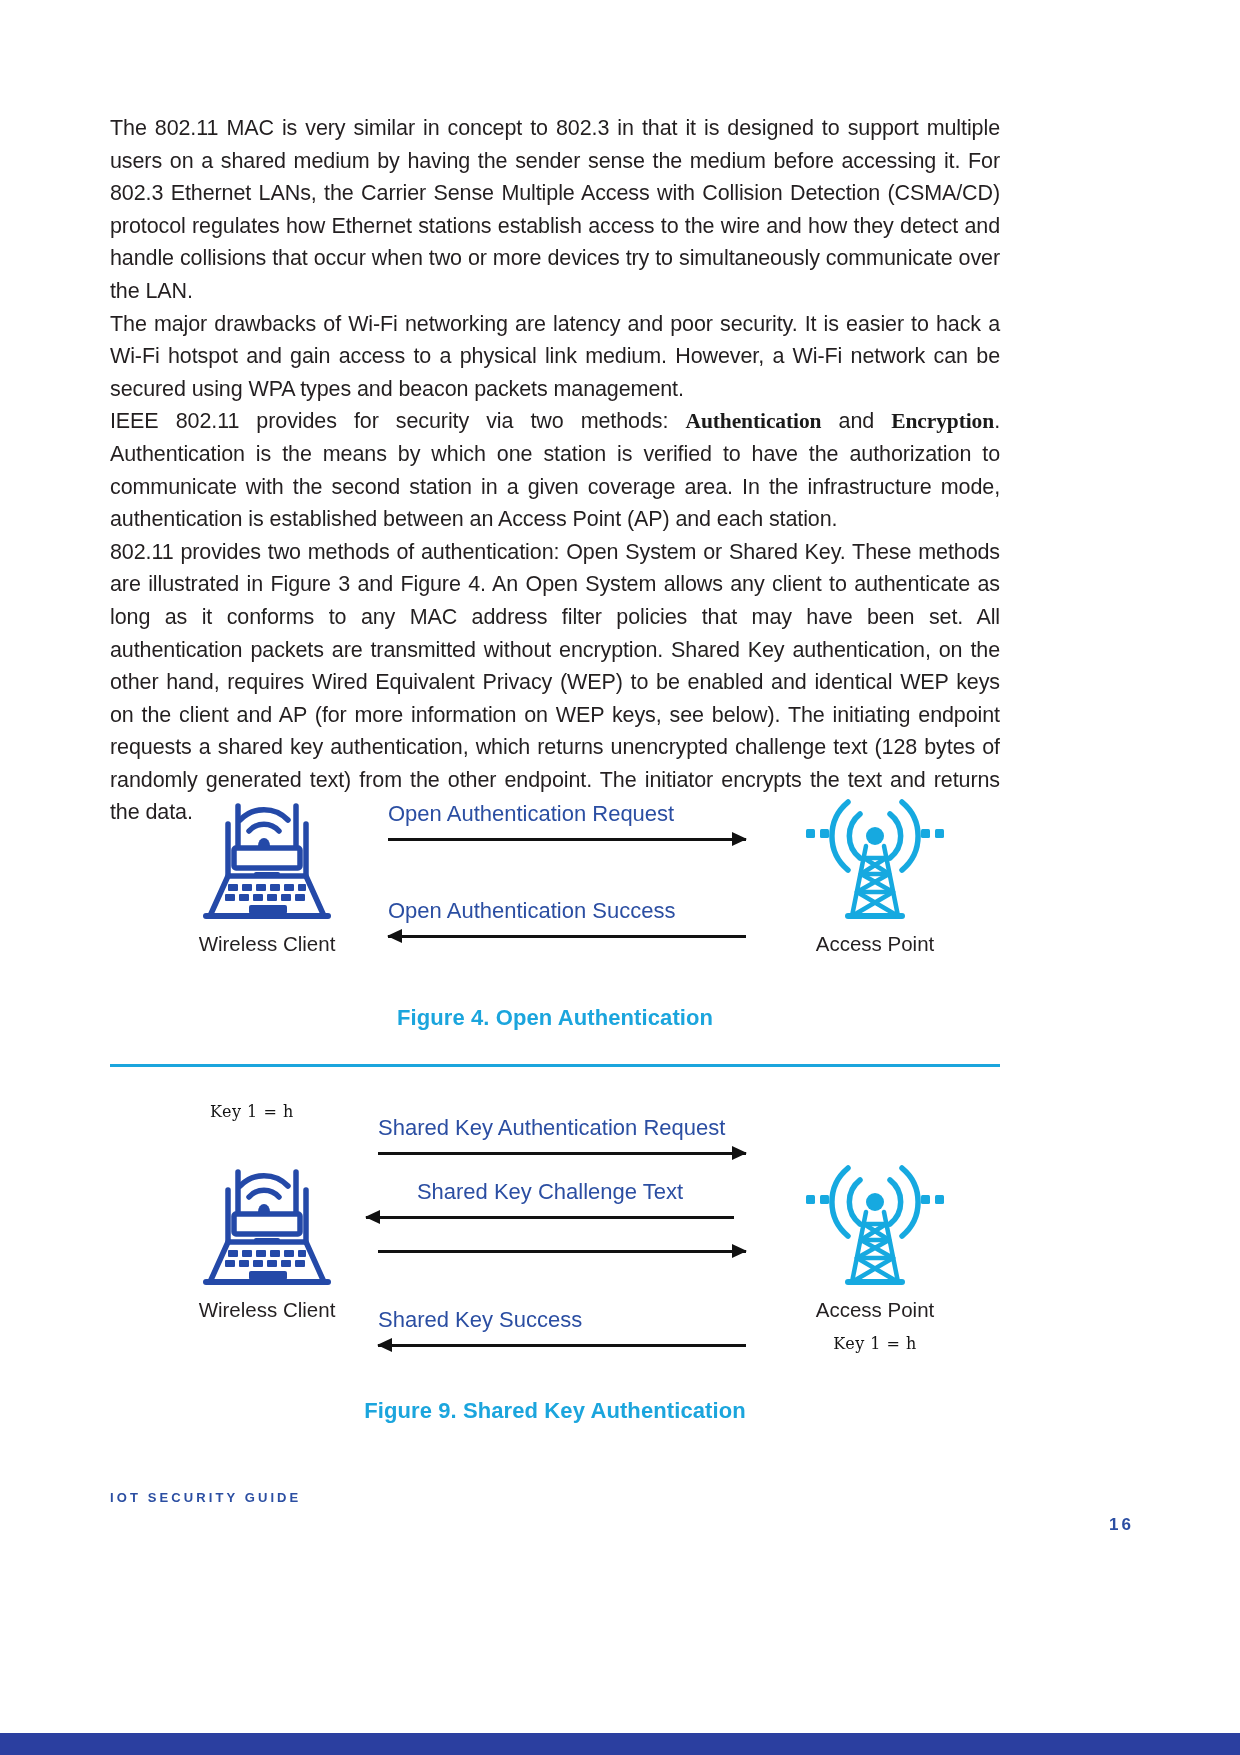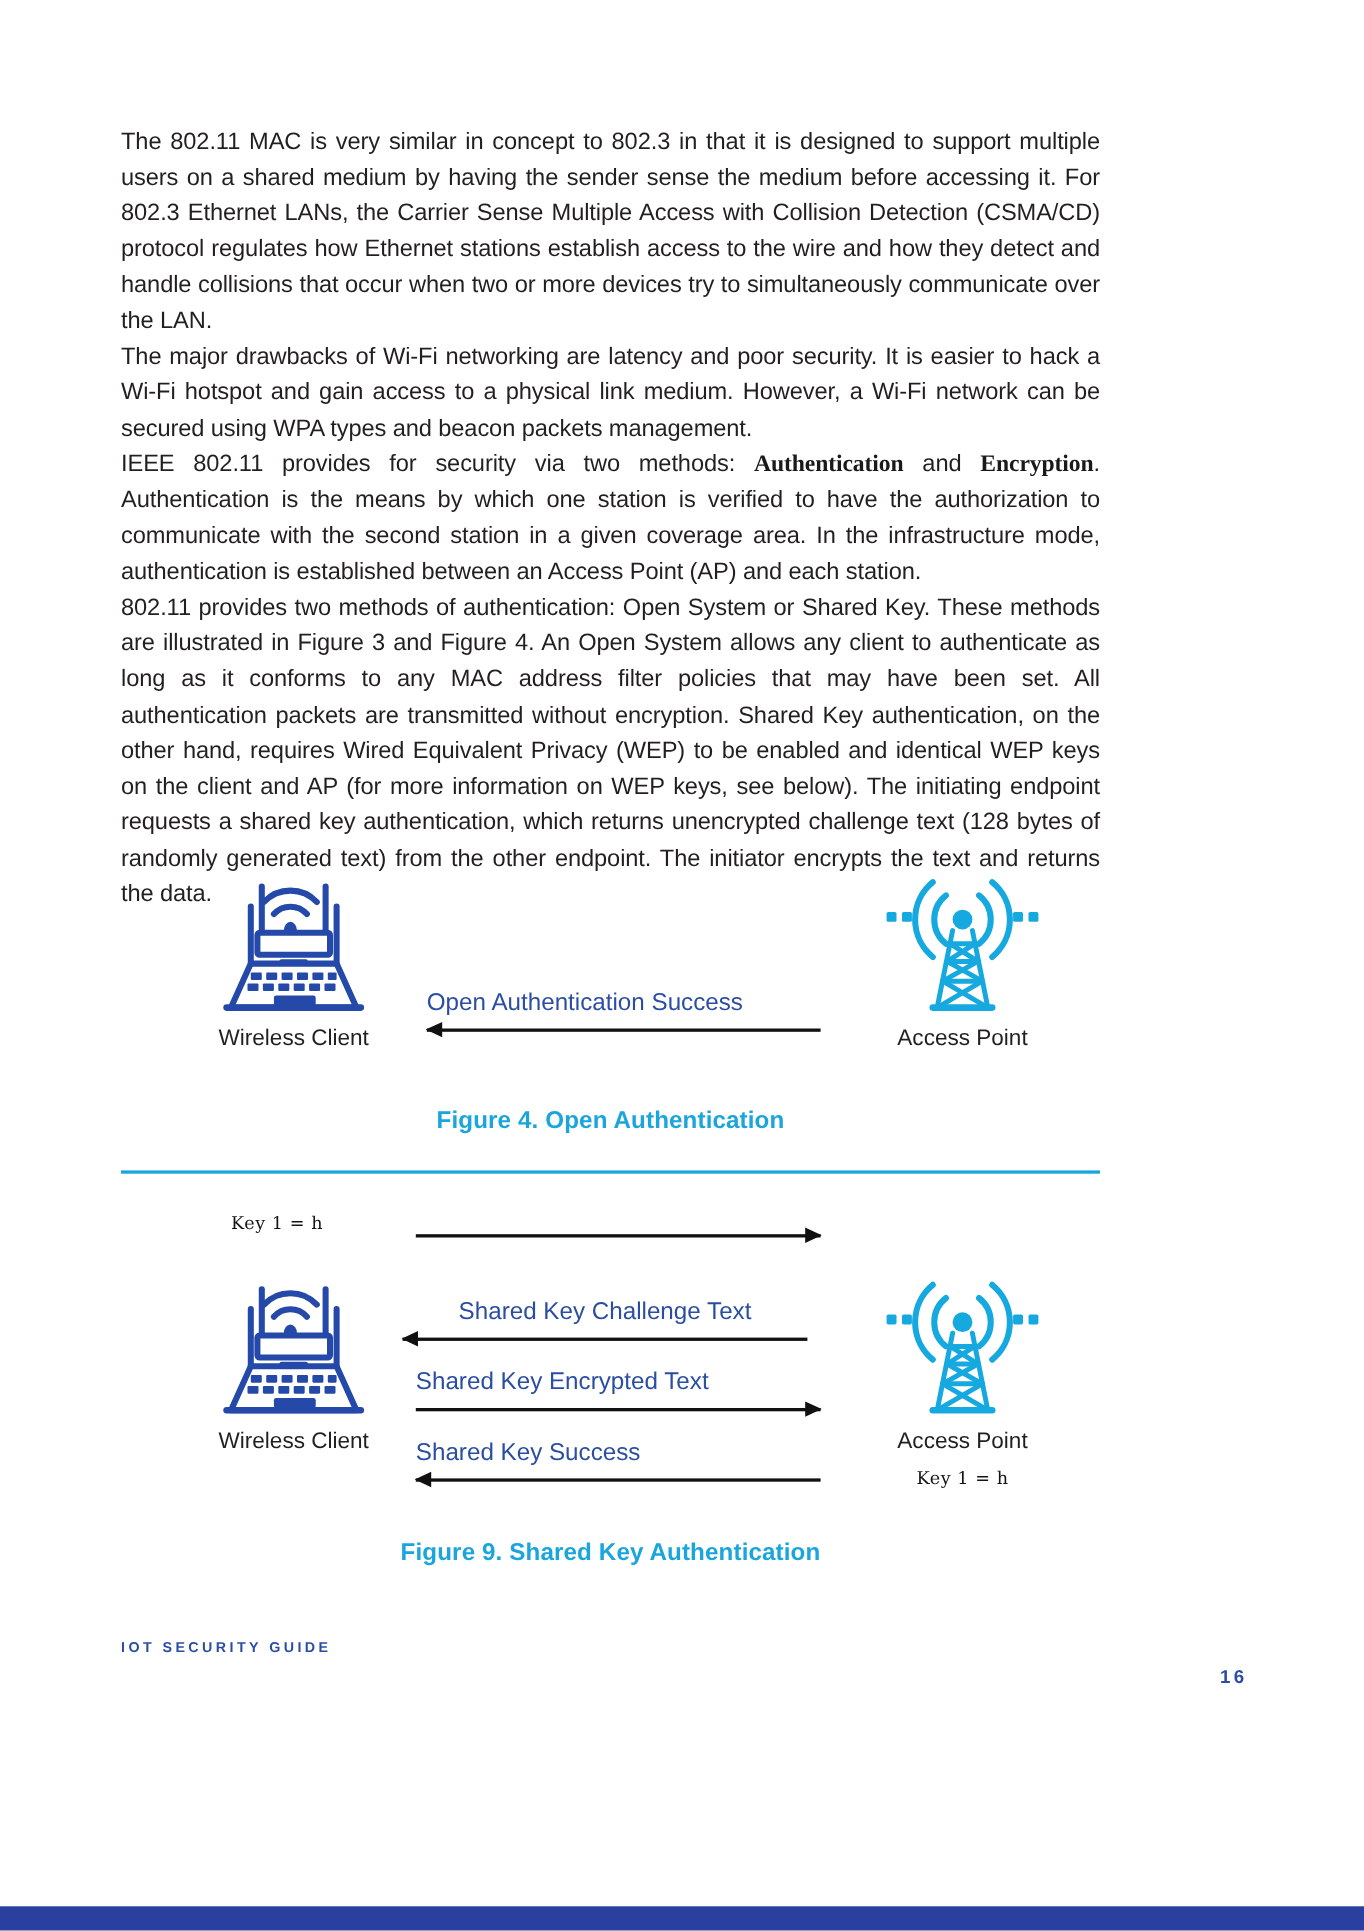--- a/index.html
+++ b/index.html
@@ -216,20 +216,27 @@
               <rect x="75" y="106" width="10" height="7" rx="1"></rect>
             <rect x="89" y="106" width="10" height="7" rx="1"></rect>
               <rect x="103" y="106" width="10" height="7" rx="1"></rect>
             <rect x="57" y="117" width="38" height="9" rx="2"></rect>
           </g>
         </svg>
       </span>
       <div class="node-label">Wireless Client</div>
     </div>
 
+    <div class="msg" style="left:278px; top:18px; width:358px;">
+      <div class="msg-label">Open Authentication Request</div>
+      <div class="arrow right">
+          <span class="shaft"></span>
+          <span class="head"></span>
+        </div>
+    </div>
 
     <div class="msg" style="left:278px; top:115px; width:358px;">
       <div class="msg-label">Open Authentication Success</div>
       <div class="arrow left">
           <span class="shaft"></span>
           <span class="head"></span>
         </div>
     </div>
 
     <div class="node" style="left:670px; top:4px; width:190px;">
@@ -309,36 +316,36 @@
             <rect x="89" y="106" width="10" height="7" rx="1"></rect>
               <rect x="103" y="106" width="10" height="7" rx="1"></rect>
             <rect x="57" y="117" width="38" height="9" rx="2"></rect>
           </g>
         </svg>
       </span>
       <div class="node-label">Wireless Client</div>
     </div>
 
     <div class="msg" style="left:268px; top:24px; width:368px;">
+      <div class="msg-label">Shared Key Authentication Request</div>
       <div class="arrow right">
           <span class="shaft"></span>
           <span class="head"></span>
         </div>
     </div>
 
     <div class="msg" style="left:256px; top:88px; width:368px;text-align:center;">
       <div class="msg-label">Shared Key Challenge Text</div>
       <div class="arrow left">
           <span class="shaft"></span>
           <span class="head"></span>
         </div>
     </div>
 
     <div class="msg" style="left:268px; top:152px; width:368px;">
-      <div class="msg-label">Shared Key Encrypted Text</div>
       <div class="arrow right">
           <span class="shaft"></span>
           <span class="head"></span>
         </div>
     </div>
 
     <div class="msg" style="left:268px; top:216px; width:368px;">
       <div class="msg-label">Shared Key Success</div>
       <div class="arrow left">
           <span class="shaft"></span>

